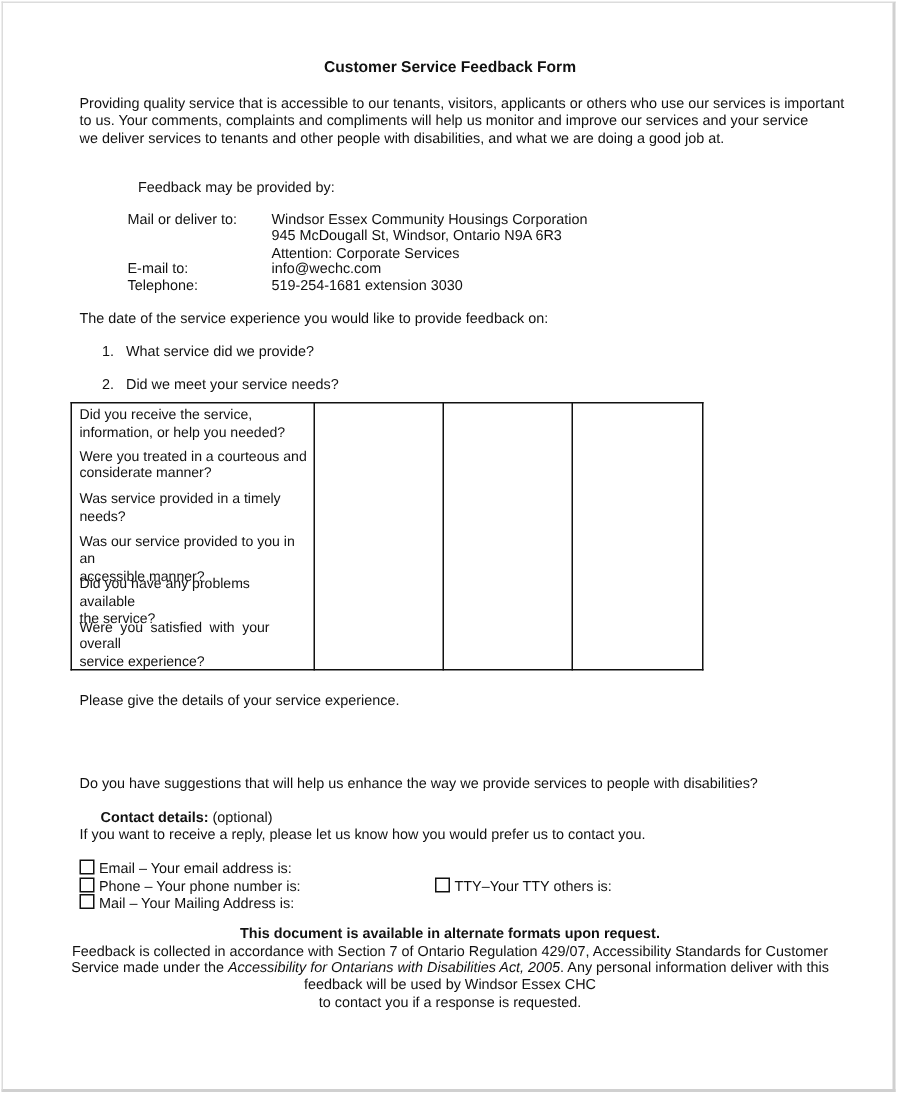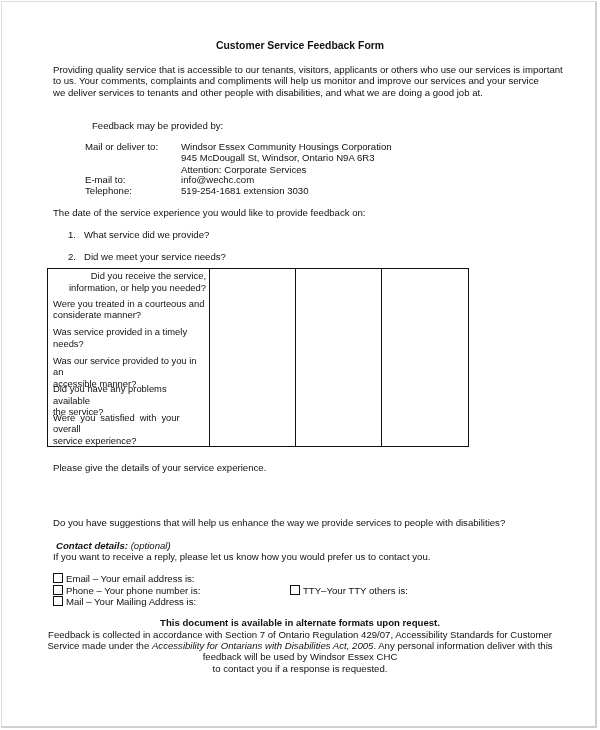--- a/index.html
+++ b/index.html
@@ -76,21 +76,21 @@
 <table class="fb">
   <colgroup>
     <col style="width:162px">
     <col style="width:86px">
     <col style="width:86px">
     <col style="width:87px">
   </colgroup>
   <tbody>
   <tr class="body-row">
     <td class="qcell" style="height:160px;">
-      <div class="qitem" style="padding-top:1px;text-align:right;">
+      <div class="qitem" style="padding-top:1px;">
         <div>Did you receive the service,</div>
         <div>information, or help you needed?</div>
       </div>
       <div class="qitem">
         <div>Were you treated in a courteous and</div>
         <div>considerate manner?</div>
       </div>
       <div class="qitem">
         <div>Was service provided in a timely</div>
         <div>needs?</div>
@@ -113,21 +113,21 @@
     <td></td>
   </tr>
 </tbody>
   </table>
 
 <div class="abs" style="left:53px; top:462px;">Please give the details of your service experience.</div>
 <div class="abs" style="left:53px; top:476px; width:500px; height:34px;"></div>
 
 <div class="abs" style="left:53px; top:517px;">Do you have suggestions that will help us enhance the way we provide services to people with disabilities?</div>
 
-<div class="abs" style="left:56px; top:540px;font-style:italic;">
+<div class="abs" style="left:67px; top:540px;">
   <span class="bold">Contact details:</span><span> (optional)</span>
 </div>
 <div class="abs" style="left:53px; top:551px;">If you want to receive a reply, please let us know how you would prefer us to contact you.</div>
 
 <div class="abs" style="left:53px; top:573px;">
   <span class="cb"></span><span>Email – Your email address is:</span>
 </div>
 <div class="abs" style="left:53px; top:584.5px;">
   <span class="cb"></span><span>Phone – Your phone number is:</span>
 </div>

